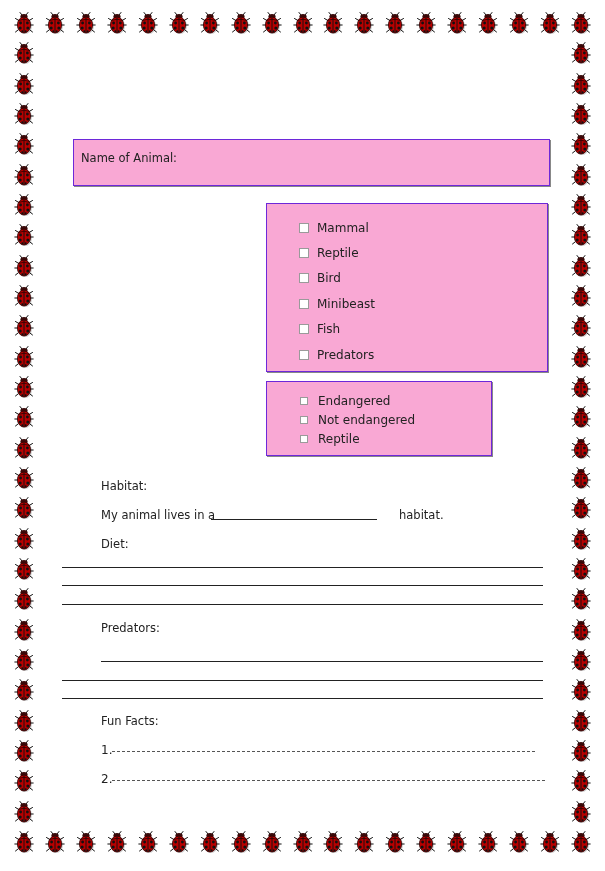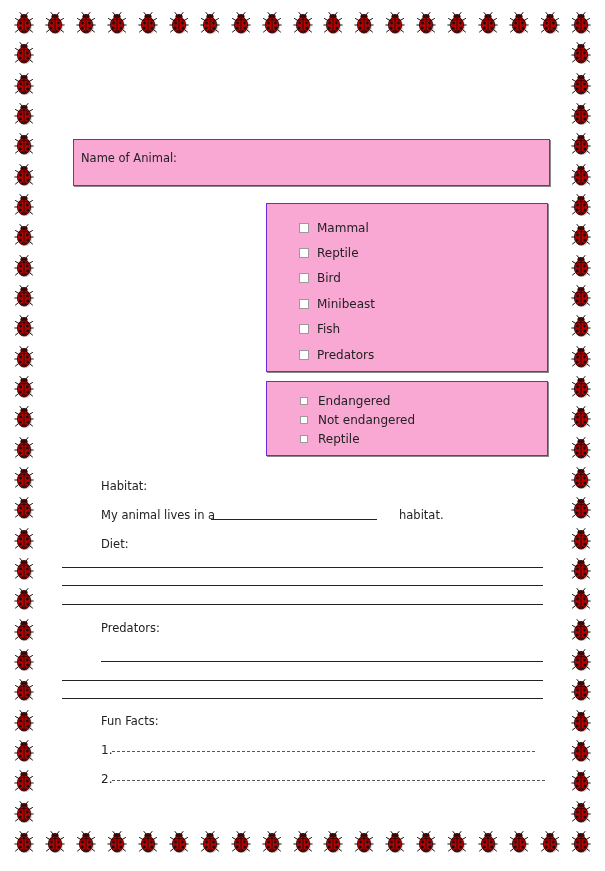--- a/index.html
+++ b/index.html
@@ -24,21 +24,21 @@
     .box { position: absolute; border: 1px solid #6d28d9; background: #f9a8d4; box-shadow: 1px 1px 0 #888; padding-left: 34px; }
     .label { position: absolute; font-size: 11.5px; color: #222; white-space: nowrap; }
 
     .name-box { left: 73px; top: 139px; width: 477px; height: 47px; }
     .name-box .label { left: 7px; top: 11px; }
 
     .picture-box { left: 75px; top: 202px; width: 175px; height: 225px; }
     .picture-box .label { left: 7px; top: 11px; font-size: 11px; }
 
     .class-box { left: 266px; top: 203px; width: 282px; height: 169px; }
-    .status-box { left: 266px; top: 381px; width: 282px; height: 75px; }
+    .status-box { left: 266px; top: 381px; width: 226px; height: 75px; }
 
     .opt { position: absolute; left: 32px; height: 16px; display: flex; align-items: center; }
     .opt .cb {
       width: 10px; height: 10px; border: 1px solid #9a9a9a; background: #fff;
       margin-right: 8px; flex: none;
     }
     .opt .cb.small { width: 8px; height: 8px; margin-right: 10px; margin-left: 1px; }
     .opt .txt { font-size: 12px; color: #222; white-space: nowrap; }
 
     .rule { position: absolute; height: 1px; background: #222; }

